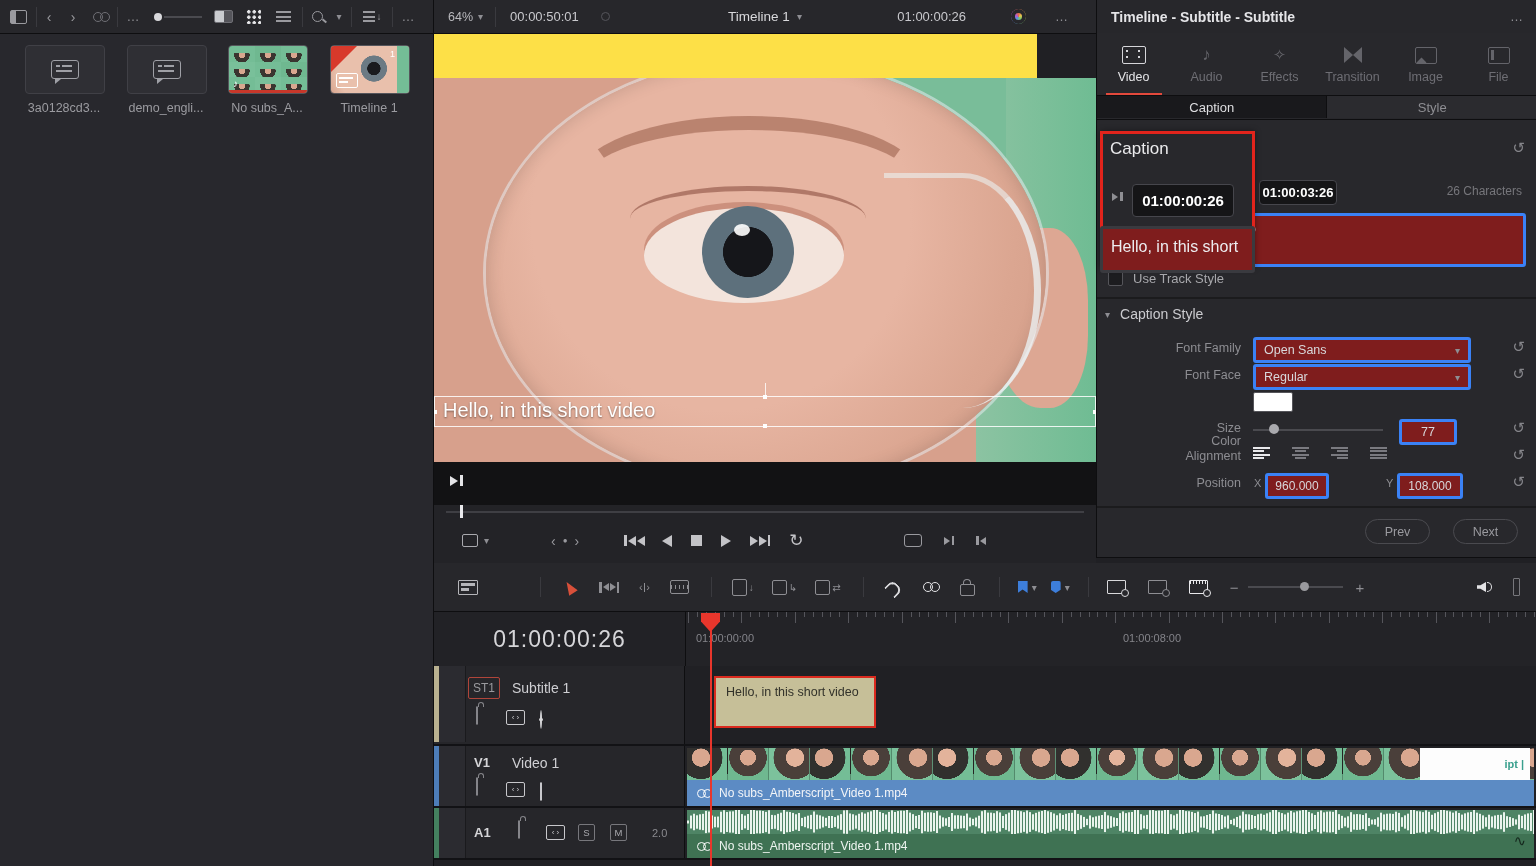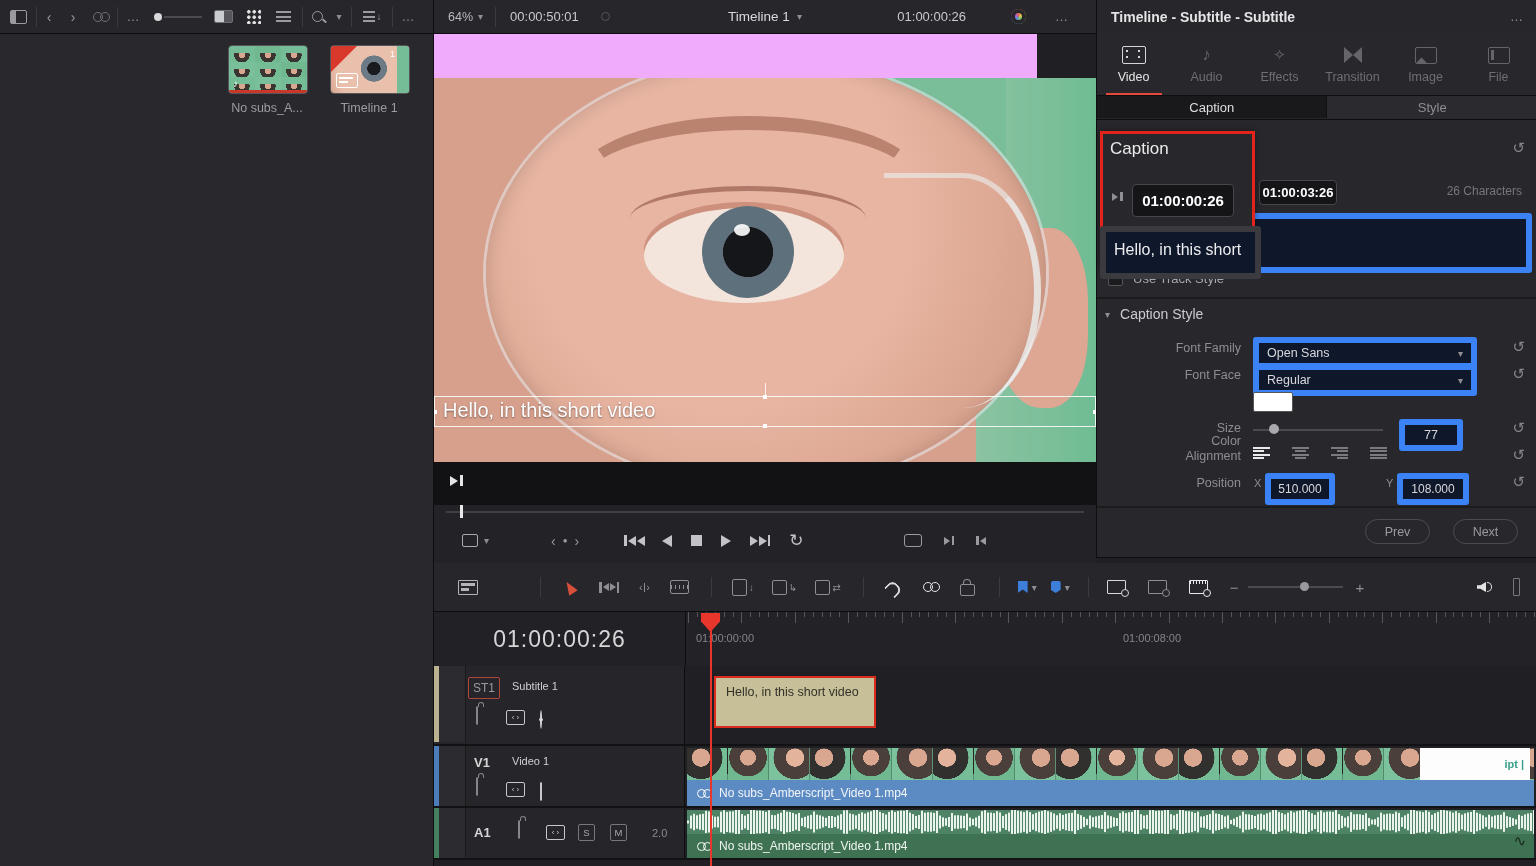--- a/index.html
+++ b/index.html
@@ -56,21 +56,21 @@
   
   #media-pool{left:0;top:0;width:433px;height:866px;background:#28282d;border-right:1px solid #0e0e10;}
   .thumb{width:78px;height:47px;background:#2f2f34;border:1px solid #404046;border-radius:4px;
          display:flex;align-items:center;justify-content:center;position:relative;overflow:hidden;}
   .thumb-label{font-size:12.5px;color:#9b9ba0;text-align:center;margin-top:7px;width:92px;}
   .facegrid{display:grid;grid-template-columns:repeat(3,1fr);grid-template-rows:repeat(3,1fr);width:100%;height:100%;}
   .facecell{position:relative;background:#74bd96;}
   .facecell:after{content:"";position:absolute;left:50%;top:58%;width:70%;height:70%;transform:translate(-50%,-18%);
       background:radial-gradient(circle at 50% 18%, #d9a78f 0 24%, #3a3530 25% 60%, transparent 61%);}
   
-  #viewer{left:434px;top:0;width:603px;height:563px;background:#f0abfc;}
+  #viewer{left:434px;top:0;width:603px;height:563px;background:#fde047;}
   #vid-frame{left:0px;top:78px;width:662px;height:384px;overflow:hidden;background:#d7a08c;}
   .lens{position:absolute;left:52px;top:-20px;width:560px;height:430px;border-radius:50%;
         background:radial-gradient(circle at 42% 38%, #e7b5a2 0 45%, #dba691 70%, #cf9884 100%);
         box-shadow:0 0 0 3px rgba(230,235,238,.55), 0 0 18px rgba(0,0,0,.15) inset;}
   .greenbg{position:absolute;right:0;top:0;width:120px;height:384px;background:linear-gradient(90deg,#8cc3a2,#6fbc93);}
   .greenbg2{position:absolute;right:90px;top:0;width:130px;height:80px;background:#79bd99;border-radius:0 0 0 60px;}
   .ear{position:absolute;right:8px;top:150px;width:95px;height:180px;background:#dda793;border-radius:50% 40% 40% 50%;}
   .brow{position:absolute;left:140px;top:38px;width:330px;height:120px;border-radius:50%;border-top:14px solid rgba(150,90,70,.55);border-left:10px solid transparent;border-right:10px solid transparent;}
   .eyewhite{position:absolute;left:210px;top:130px;width:200px;height:95px;background:#f3e4dc;border-radius:50%;box-shadow:0 -6px 0 rgba(170,100,80,.45);}
   .iris{position:absolute;left:268px;top:128px;width:92px;height:92px;border-radius:50%;
@@ -96,39 +96,39 @@
   .insp-tab.active .lbl{color:#e4e4e7;}
   .tabicon{height:20px;display:flex;align-items:center;justify-content:center;color:#64646a;}
   .insp-tab.active .tabicon{color:#d6d6da;}
   .vidic{width:22px;height:16px;border:1.7px solid currentColor;border-radius:2px;
      background:linear-gradient(currentColor,currentColor) 3px 3px/2px 2px no-repeat,linear-gradient(currentColor,currentColor) 3px 9px/2px 2px no-repeat,linear-gradient(currentColor,currentColor) 15px 3px/2px 2px no-repeat,linear-gradient(currentColor,currentColor) 15px 9px/2px 2px no-repeat;}
   .bowtie{width:0;height:0;border-style:solid;border-width:8px 9px;border-color:transparent currentColor;}
   .imgic{width:20px;height:15px;border:1.7px solid currentColor;border-radius:2px;position:relative;overflow:hidden;}
   .imgic:after{content:"";position:absolute;left:2px;bottom:-3px;width:7px;height:7px;background:currentColor;transform:rotate(45deg);}
   .fileic{width:20px;height:15px;border:1.7px solid currentColor;border-radius:2px;background:linear-gradient(currentColor,currentColor) 2px 2px/3px 10px no-repeat;}
   .subtab{height:22px;display:flex;align-items:center;justify-content:center;font-size:13px;}
-  .inp{background:#0f172a;border:6px solid #3b82f6;border-radius:3px;color:#d8d8db;}
+  .inp{background:#7f1d1d;border:3px solid #3b82f6;border-radius:3px;color:#d8d8db;}
   .tcbox{background:#151517;border:1px solid #46464c;border-radius:4px;color:#fff;font-weight:bold;display:flex;align-items:center;justify-content:center;}
   .drop{display:flex;align-items:center;justify-content:space-between;padding:0 8px;font-size:12.5px;}
   .stylerow-label{font-size:12.5px;color:#8d8d92;text-align:right;}
   .redbox{border:3px solid #e2241c;background:#28282c;box-shadow:0 0 6px rgba(0,0,0,.4);}
   .pill{border:1px solid #58585e;border-radius:13px;display:flex;align-items:center;justify-content:center;color:#c9c9cd;background:transparent;}
 
   
   #tl-toolbar{left:434px;top:563px;width:1102px;height:48px;background:#27272b;border-bottom:1px solid #0e0e10;color:#9d9da2;}
   #tl-timecode{left:434px;top:612px;width:251px;height:54px;background:#222226;border-right:1px solid #0e0e10;display:flex;align-items:center;justify-content:center;}
   #tl-timecode .tc{font-size:23px;color:#d6d6d9;letter-spacing:1px;}
   #ruler{left:686px;top:612px;width:850px;height:54px;background:#232327;overflow:hidden;}
   .rlabel{position:absolute;top:20px;font-size:11px;color:#84848a;}
   #tracks{left:434px;top:666px;width:1102px;height:200px;background:#202024;}
   .trackhead{position:absolute;left:0;width:251px;background:#26262a;border-right:1px solid #0e0e10;box-sizing:border-box;}
   .tstrip{position:absolute;left:0;width:5px;}
   .tsub{background:#b9b190;} .tvid{background:#4d7db8;} .taud{background:#44805f;}
   .badge{border:1.5px solid #b0453a;border-radius:2px;color:#9a9a9e;font-size:12px;display:flex;align-items:center;justify-content:center;}
-  .tname{font-size:11px;color:#cfcfd3;}
+  .tname{font-size:14px;color:#cfcfd3;}
   .clip-sub{background:#c6bf98;border:2px solid #da2a1e;box-sizing:border-box;}
   .clip-sub .txt{font-size:12.5px;color:#32322a;padding:7px 0 0 10px;}
   #vthumbs{overflow:hidden;display:flex;}
   .vcell{height:100%;flex:0 0 40px;}
   #vbar{background:#5c8bc4;display:flex;align-items:center;color:#f3f5f8;font-size:12px;}
   #abar{background:#3f7253;display:flex;align-items:center;color:#eef5f0;font-size:12px;}
   #awave{background:#4e8465;}
   .linkic{display:flex;align-items:center;margin:0 7px 0 10px;color:#fff;}
   .linkic .ring{width:7px;height:7px;border-width:1.5px;}
   .linkic .ring+.ring{margin-left:-3px;}
@@ -177,20 +177,32 @@
         </div>
       <div class="sep" style="margin-left:4px;"></div>
       <div class="tb-ic" style="width:40px;color:#9a9a9f;gap:2px;">
         <span class="listic" style="width:12px;"></span>
           <span style="font-size:10px;">↓</span>
       </div>
       <div class="sep"></div>
       <div class="tb-ic" style="width:30px;font-size:13px;color:#8e8e93;">…</div>
     </div>
 
+    <div class="abs" style="left:25px;top:45px;">
+      <div class="thumb">
+          <span class="subfileic"></span>
+        </div>
+      <div class="thumb-label" style="margin-left:-7px;">3a0128cd3...</div>
+    </div>
+    <div class="abs" style="left:127px;top:45px;">
+      <div class="thumb">
+          <span class="subfileic"></span>
+        </div>
+      <div class="thumb-label" style="margin-left:-7px;">demo_engli...</div>
+    </div>
     <div class="abs" style="left:228px;top:45px;">
       <div class="thumb" style="border-color:#55555b;">
         <div class="facegrid">
           <div class="facecell"></div>
             <div class="facecell" style="background:#6fb890;"></div>
             <div class="facecell"></div>
           <div class="facecell" style="background:#79c09a;"></div>
             <div class="facecell"></div>
             <div class="facecell" style="background:#6fb890;"></div>
           <div class="facecell"></div>
@@ -413,21 +425,21 @@
 
     <div class="abs stylerow-label" style="left:0;top:449px;width:144px;">Alignment</div>
     <span class="abs alic al-l" style="left:156px;top:447px;color:#e9e9ec;"></span>
     <span class="abs alic al-c" style="left:195px;top:447px;color:#7a7a80;"></span>
     <span class="abs alic al-r" style="left:234px;top:447px;color:#7a7a80;"></span>
     <span class="abs alic al-j" style="left:273px;top:447px;color:#7a7a80;"></span>
     <span class="abs resetic" style="right:12px;top:447px;">↺</span>
 
     <div class="abs stylerow-label" style="left:0;top:476px;width:144px;">Position</div>
     <span class="abs" style="left:157px;top:477px;font-size:11px;color:#8d8d92;">X</span>
-    <div class="abs inp" style="left:168px;top:473px;width:58px;height:20px;display:flex;align-items:center;justify-content:center;font-size:12px;">510.000</div>
+    <div class="abs inp" style="left:168px;top:473px;width:58px;height:20px;display:flex;align-items:center;justify-content:center;font-size:12px;">960.000</div>
     <span class="abs" style="left:289px;top:477px;font-size:11px;color:#8d8d92;">Y</span>
     <div class="abs inp" style="left:300px;top:473px;width:60px;height:20px;display:flex;align-items:center;justify-content:center;font-size:12px;">108.000</div>
     <span class="abs resetic" style="right:12px;top:474px;">↺</span>
 
     <div class="abs" style="left:0;top:506px;width:440px;height:2px;background:#1b1b1d;"></div>
 
     <div class="abs pill" style="left:268px;top:519px;width:63px;height:23px;font-size:12.5px;color:#9a9a9f;border-color:#4a4a4f;">Prev</div>
     <div class="abs pill" style="left:356px;top:519px;width:63px;height:23px;font-size:12.5px;color:#9a9a9f;border-color:#4a4a4f;">Next</div>
   </div>
 

